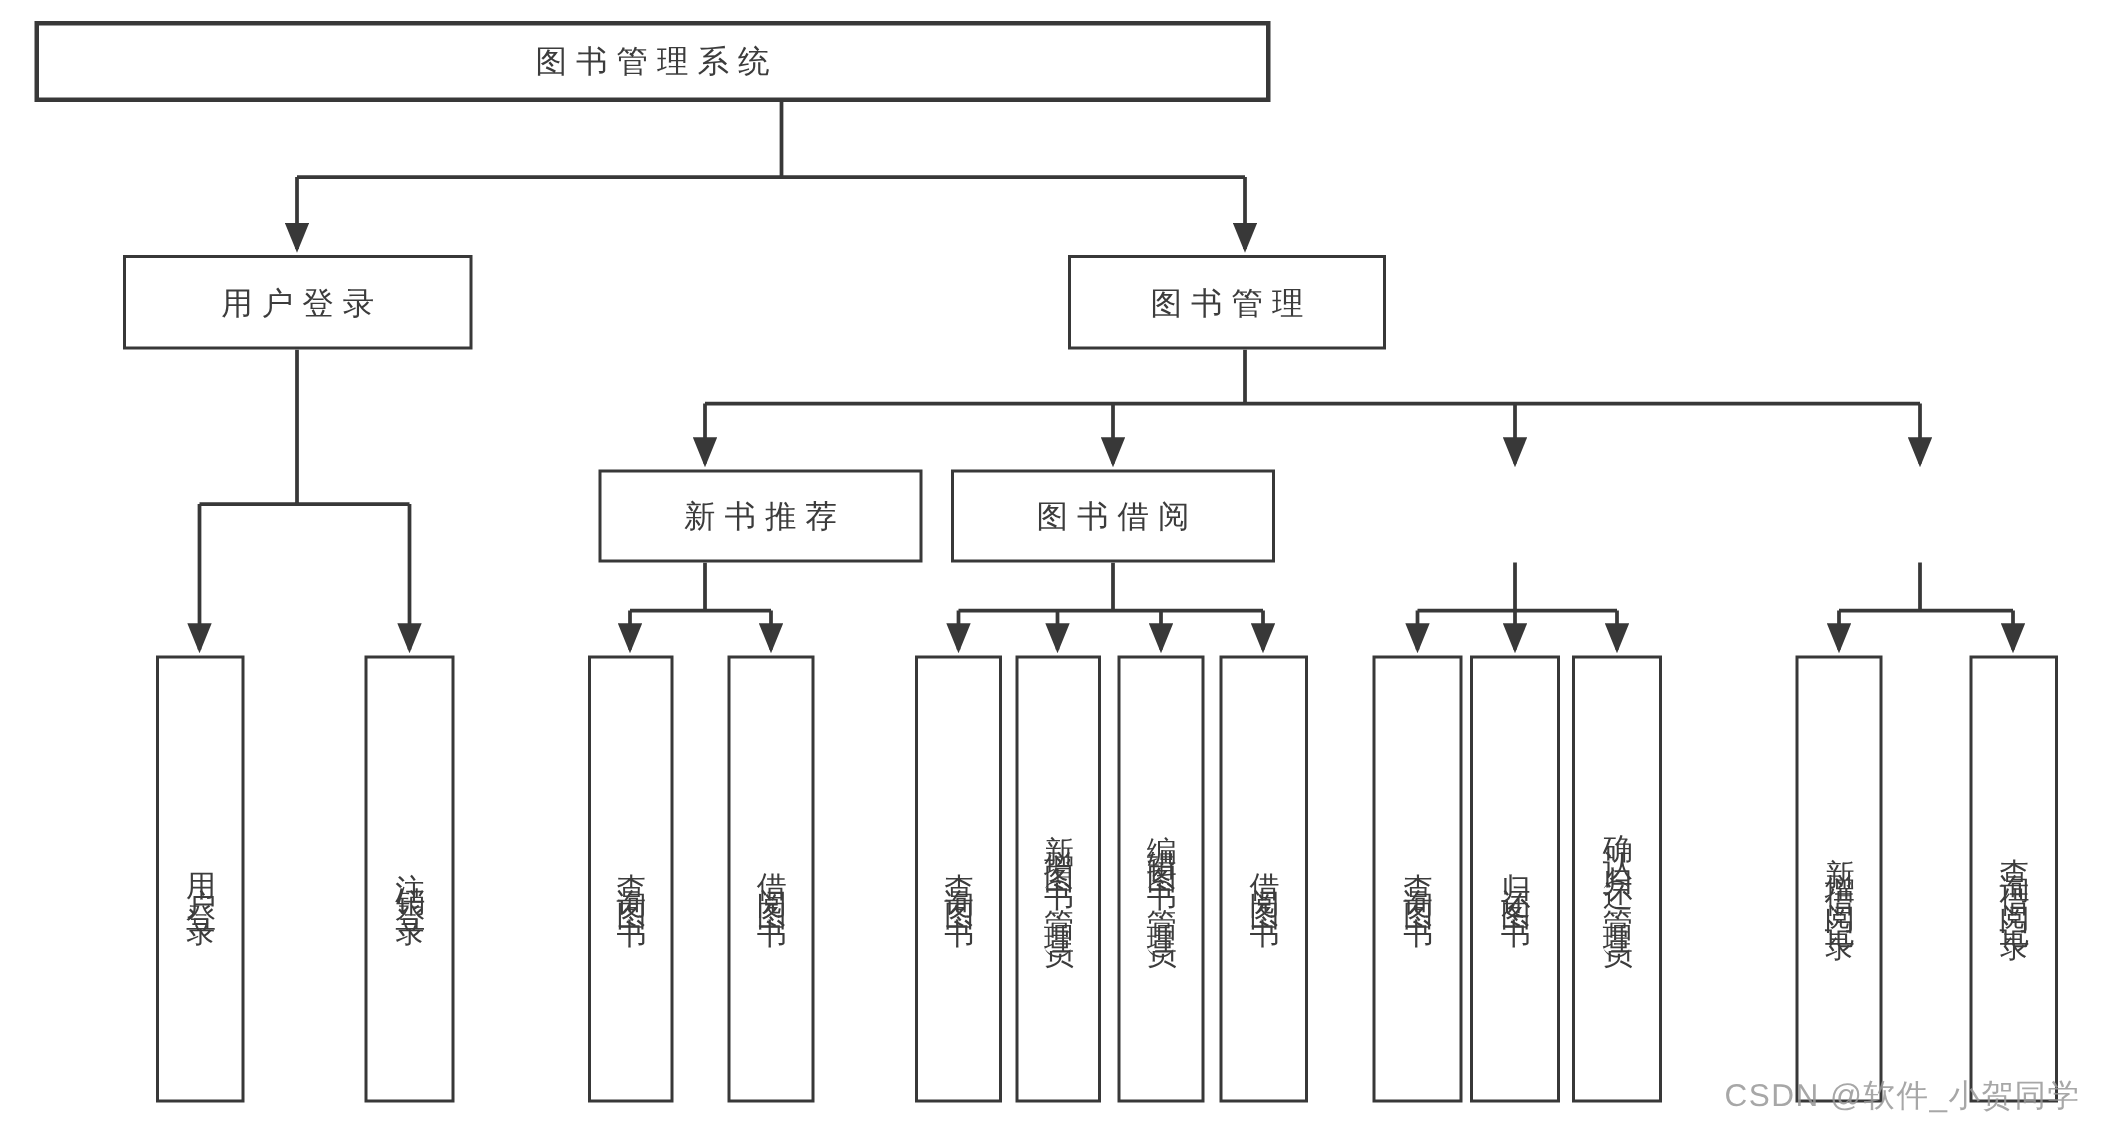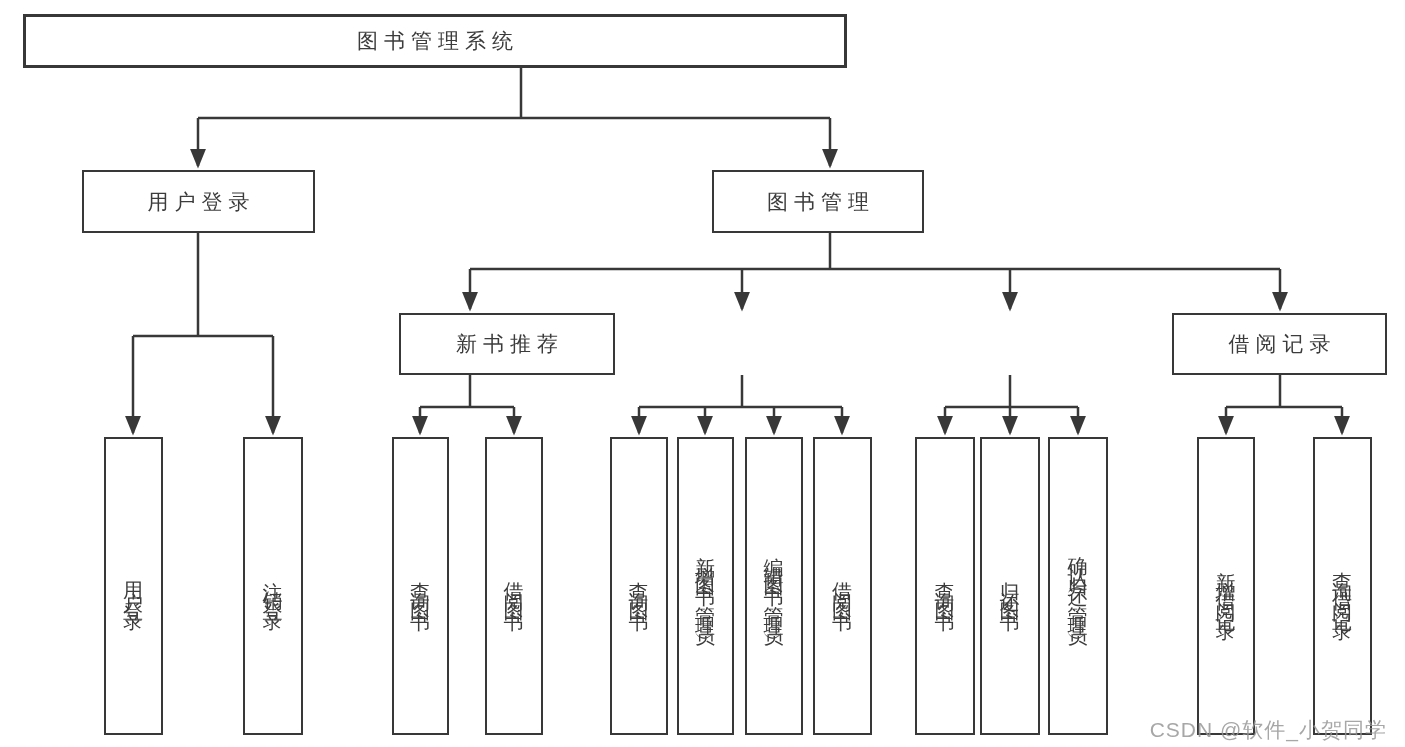--- a/index.html
+++ b/index.html
@@ -112,22 +112,22 @@
   <div class="node" style="left:82px; top:170px; width:233px; height:63px;">
     <span class="h-label">用户登录</span>
   </div>
   <div class="node" style="left:712px; top:170px; width:212px; height:63px;">
     <span class="h-label">图书管理</span>
   </div>
 
   <div class="node" style="left:362px; top:313px; width:216px; height:62px;margin-left:37px;">
     <span class="h-label">新书推荐</span>
   </div>
-  <div class="node" style="left:1172px; top:313px; width:215px; height:62px;">
-    <span class="h-label">借阅记录</span>
+  <div class="node" style="left:634px; top:313px; width:216px; height:62px;">
+    <span class="h-label">图书借阅</span>
   </div>
 
   <div class="node v-node" style="left:104px; top:437px; width:59px; height:298px;">
     <span class="v-label">用户登录</span>
   </div>
   <div class="node v-node" style="left:243px; top:437px; width:60px; height:298px;">
     <span class="v-label">注销登录</span>
   </div>
 
   <div class="node v-node" style="left:392px; top:437px; width:57px; height:298px;">

